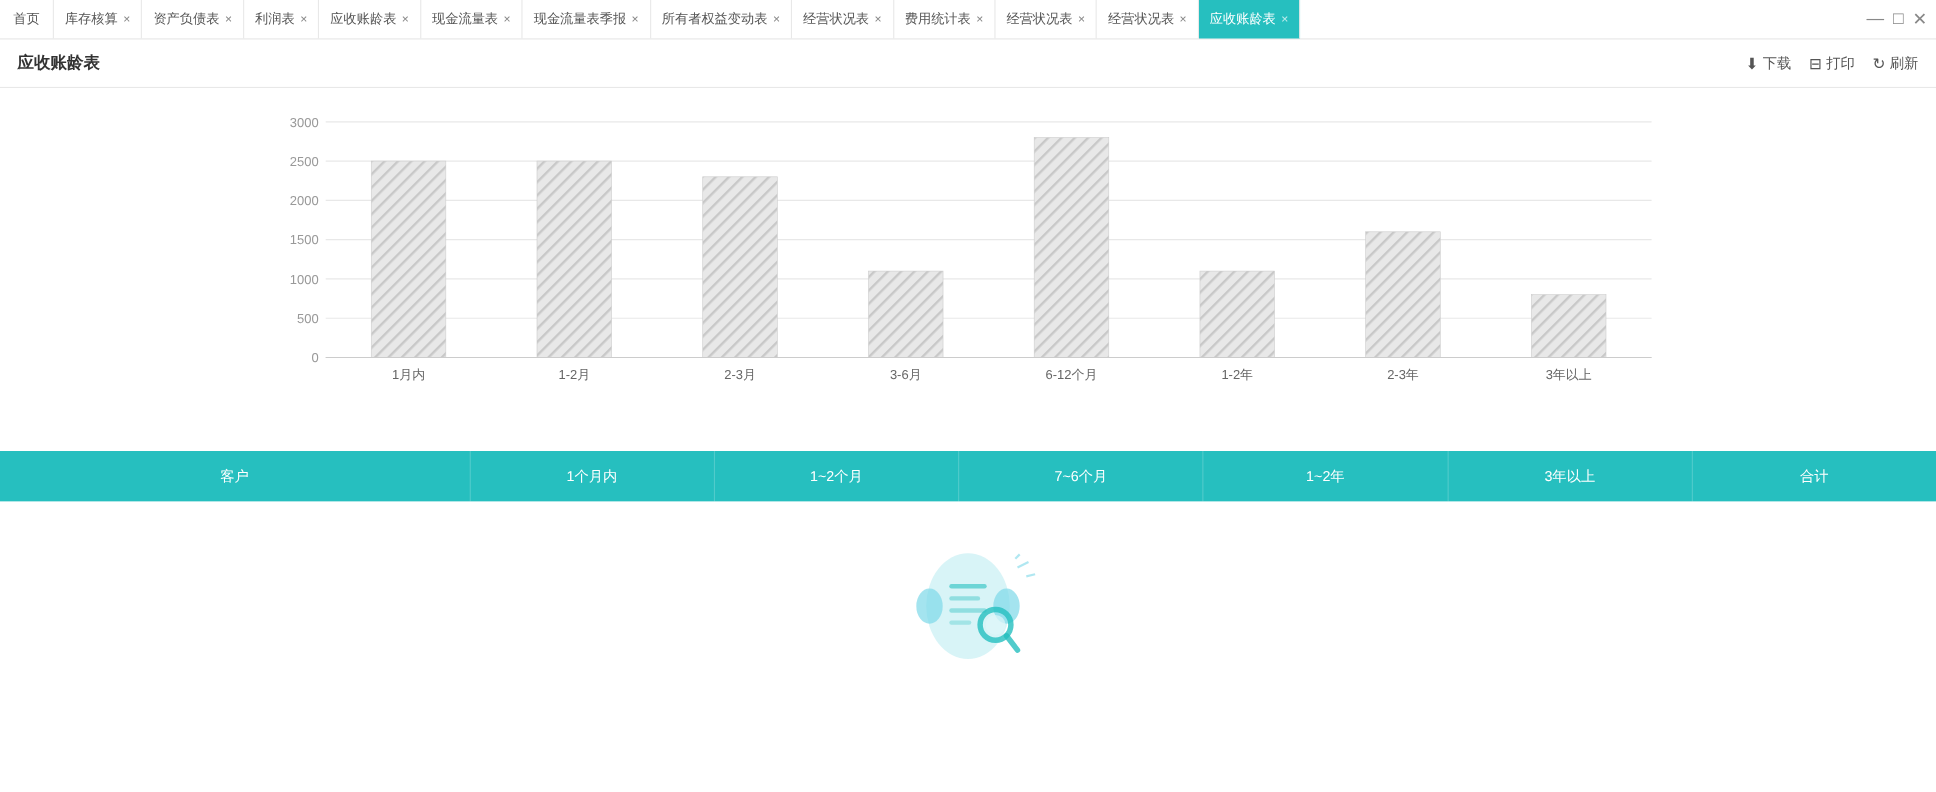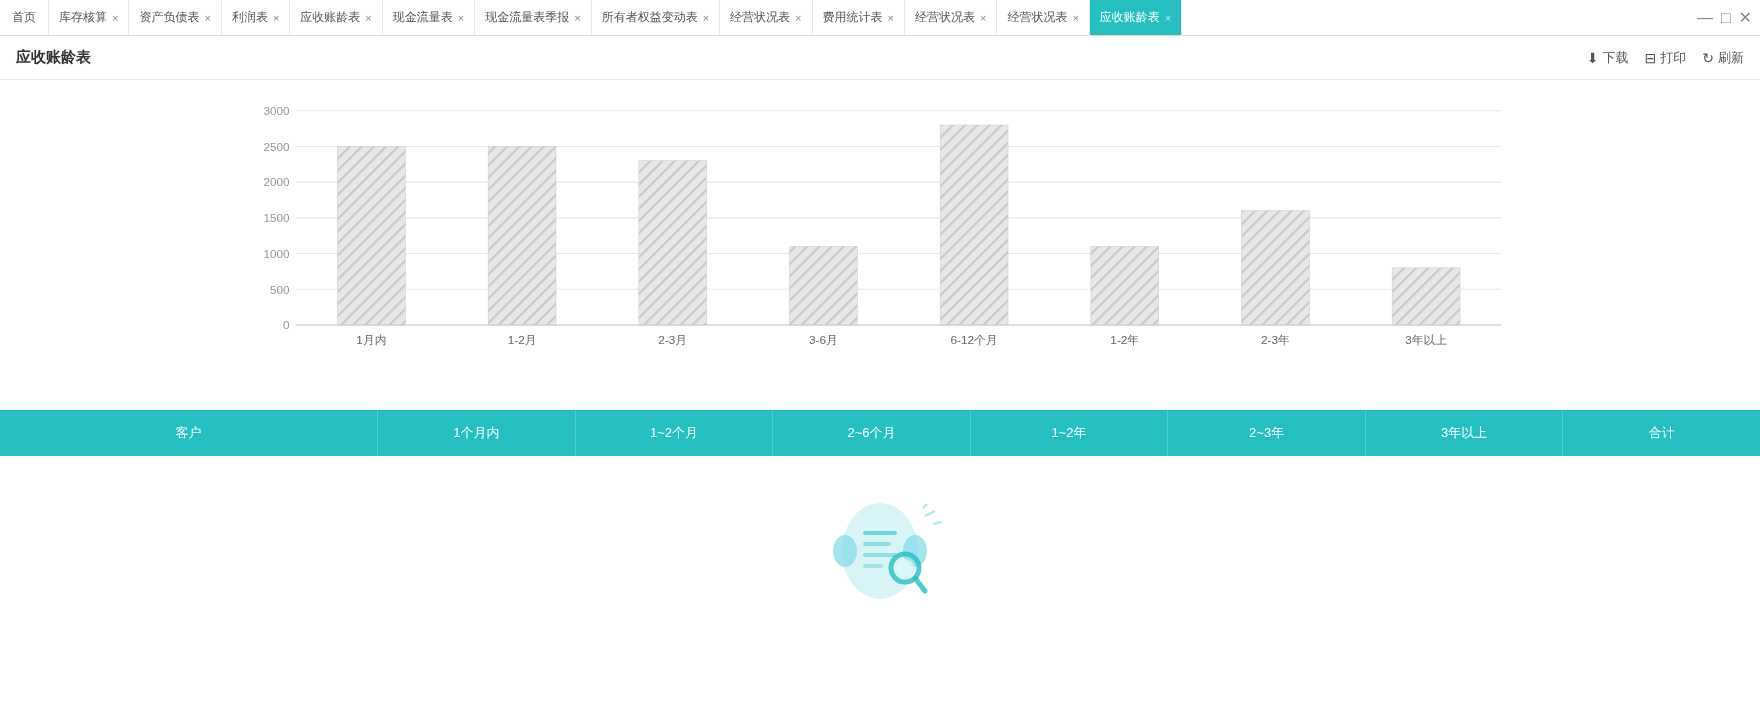--- a/index.html
+++ b/index.html
@@ -276,23 +276,22 @@
           <text x="1109.6875" y="228" text-anchor="middle" font-size="11" fill="#666">3年以上</text>
           <line x1="55" x2="1180" y1="210" y2="210" stroke="#ccc" stroke-width="1"></line>
         </svg>
     </div>
   </div>
 
   <div class="table-header" id="table-header">
   <div class="th">客户</div>
       <div class="th">1个月内</div>
       <div class="th">1~2个月</div>
-      <div class="th">2~6个月</div>
+      <div class="th">7~6个月</div>
       <div class="th">1~2年</div>
-      <div class="th">2~3年</div>
       <div class="th">3年以上</div>
       <div class="th">合计</div>
     </div>
 
   <div class="empty-state">
 
     <svg width="130" height="110" viewBox="0 0 130 110">
 
       <ellipse cx="65" cy="55" rx="38" ry="48" fill="#b2eaf0" opacity="0.5"></ellipse>
 

